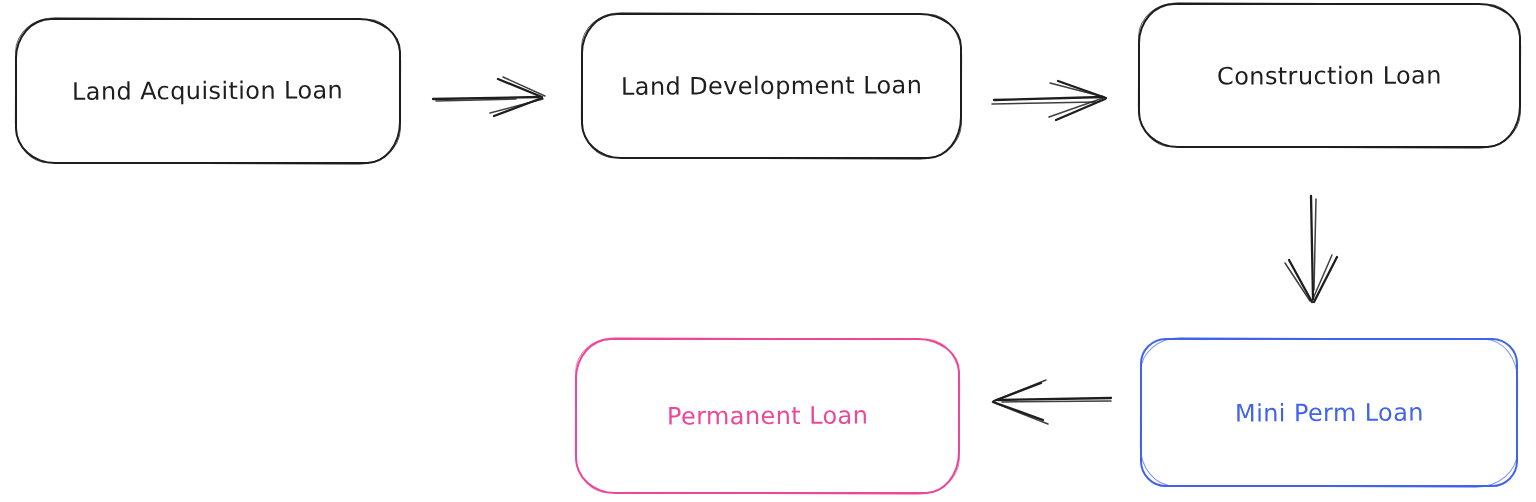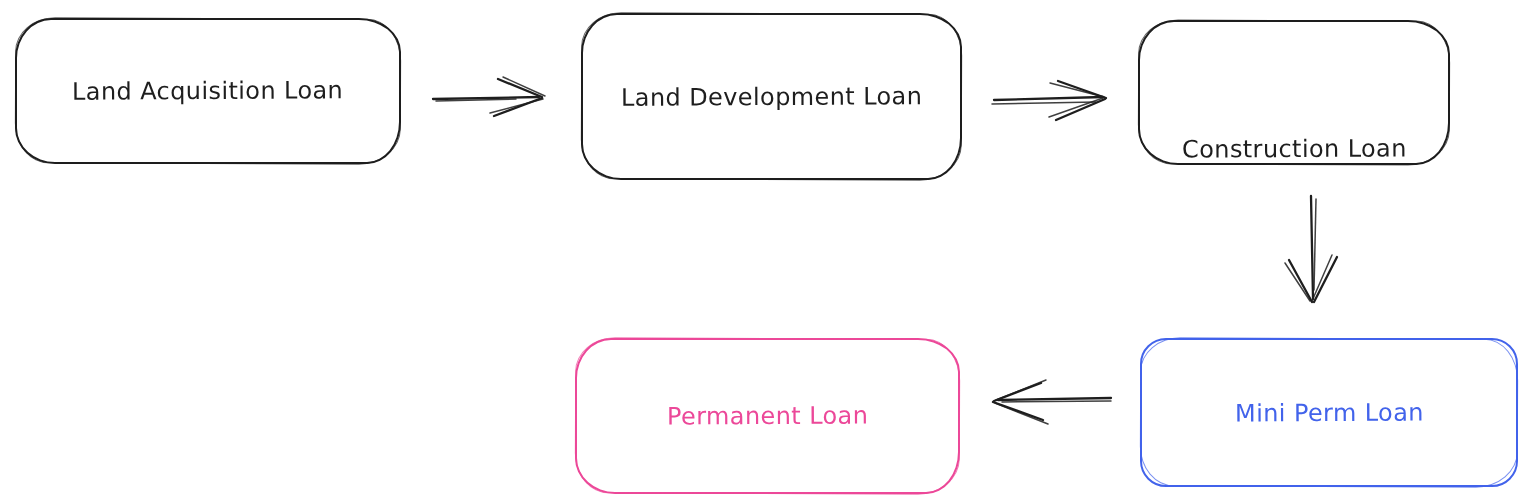--- a/index.html
+++ b/index.html
@@ -85,25 +85,25 @@
       <path class="stroke-dup" d="M1046 380 L996 400"></path>
       <path class="stroke-main" d="M1043 420 L993 402"></path>
       <path class="stroke-dup" d="M1048 424 L995 403"></path>
     </g>
   </svg>
 
   <div class="node" style="left: 15px; top: 18px; width: 386px; height: 146px; color: rgb(30, 30, 30);">
     <span class="node-label">Land Acquisition Loan</span>
   </div>
 
-  <div class="node" style="left: 581px; top: 13px; width: 381px; height: 167px; color: rgb(30, 30, 30);">
+  <div class="node" style="left: 581px; top: 13px; width: 381px; height: 146px; color: rgb(30, 30, 30);">
     <span class="node-label">Land Development Loan</span>
   </div>
 
-  <div class="node" style="left: 1138px; top: 20px; width: 312px; height: 145px; color: rgb(30, 30, 30); align-items: flex-end;">
+  <div class="node" style="left: 1138px; top: 3px; width: 383px; height: 145px; color: rgb(30, 30, 30);">
     <span class="node-label">Construction Loan</span>
   </div>
 
   <div class="node" style="left: 1140px; top: 338px; width: 378px; height: 149px; color: rgb(66, 99, 235); border-radius: 26px;">
     <span class="node-label">Mini Perm Loan</span>
   </div>
 
   <div class="node" style="left: 575px; top: 338px; width: 385px; height: 156px; color: #ec4899;">
     <span class="node-label">Permanent Loan</span>
   </div>

